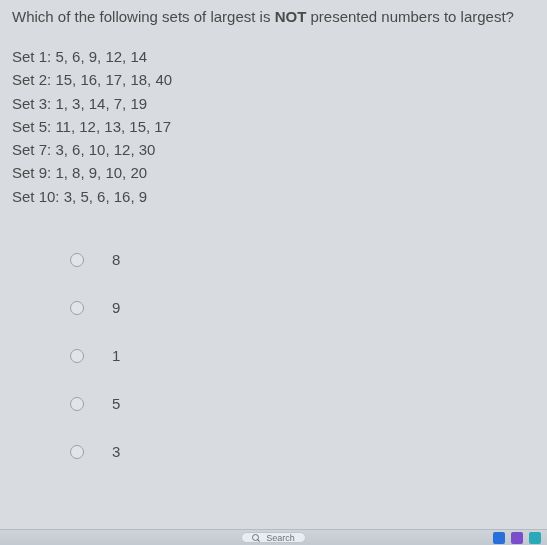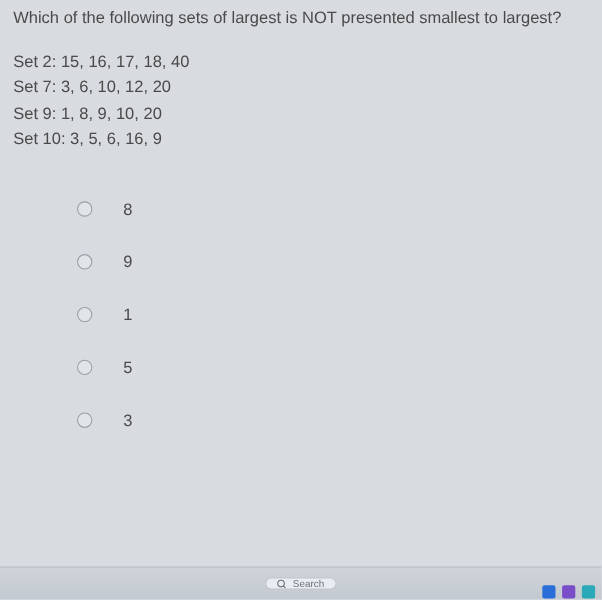--- a/index.html
+++ b/index.html
@@ -10,21 +10,21 @@
     font-family: Arial, Helvetica, sans-serif;
     color: #4a4a4a;
     overflow: hidden;
     position: relative;
   }
   .question {
     padding: 6px 12px 0 12px;
     font-size: 15px;
     line-height: 1.4;
   }
-  .question strong { font-weight: normal; text-align: right; }
+  .question strong { font-weight: bold; text-align: right; }
   .sets {
     padding: 18px 12px 0 12px;
     font-size: 15px;
     line-height: 1.55;
   }
   .set-row { display: block; }
   .options {
     padding: 28px 0 0 70px;
   }
   .option {
@@ -41,21 +41,21 @@
     flex-shrink: 0;
     background: #e2e5e8;
   }
   .option-label {
     font-size: 15px;
     color: #4a4a4a;
   }
   .taskbar {
     position: absolute;
     left: 0; right: 0; bottom: 0;
-    height: 30px;
+    height: 16px;
     background: linear-gradient(#cfd4da, #c3c9d0);
     border-top: 1px solid #b4bac2;
     display: flex;
     align-items: center;
     justify-content: center;
     gap: 6px;
   }
   .search-pill {
     display: flex;
     align-items: center;
@@ -82,26 +82,29 @@
   .tb-icons { position: absolute; right: 6px; bottom: 0; height: 14px; display: flex; gap: 6px; align-items: center; }
   .tb-icon { width: 12px; height: 12px; border-radius: 2px; }
   .ic-blue { background: #2a6ed9; }
   .ic-purple { background: #7a4dc9; }
   .ic-teal { background: #2aa9b8; }
 </style>
 </head>
 <body>
 
 <div class="question">
-  <span>Which of the following sets of largest is </span><strong>NOT</strong><span> presented smallest to largest?</span>
+  <span>Which of the following sets of largest is </span><strong>NOT</strong><span> presented numbers to largest?</span>
 </div>
 
 <div class="sets">
+  <div class="set-row"><span>Set 1:</span> <span>5, 6, 9, 12, 14</span></div>
   <div class="set-row"><span>Set 2:</span> <span>15, 16, 17, 18, 40</span></div>
-  <div class="set-row"><span>Set 7:</span> <span>3, 6, 10, 12, 20</span></div>
+  <div class="set-row"><span>Set 3:</span> <span>1, 3, 14, 7, 19</span></div>
+  <div class="set-row"><span>Set 5:</span> <span>11, 12, 13, 15, 17</span></div>
+  <div class="set-row"><span>Set 7:</span> <span>3, 6, 10, 12, 30</span></div>
   <div class="set-row"><span>Set 9:</span> <span>1, 8, 9, 10, 20</span></div>
   <div class="set-row"><span>Set 10:</span> <span>3, 5, 6, 16, 9</span></div>
 </div>
 
 <div class="options">
   <div class="option">
     <span class="radio"></span>
     <span class="option-label">8</span>
   </div>
   <div class="option">

